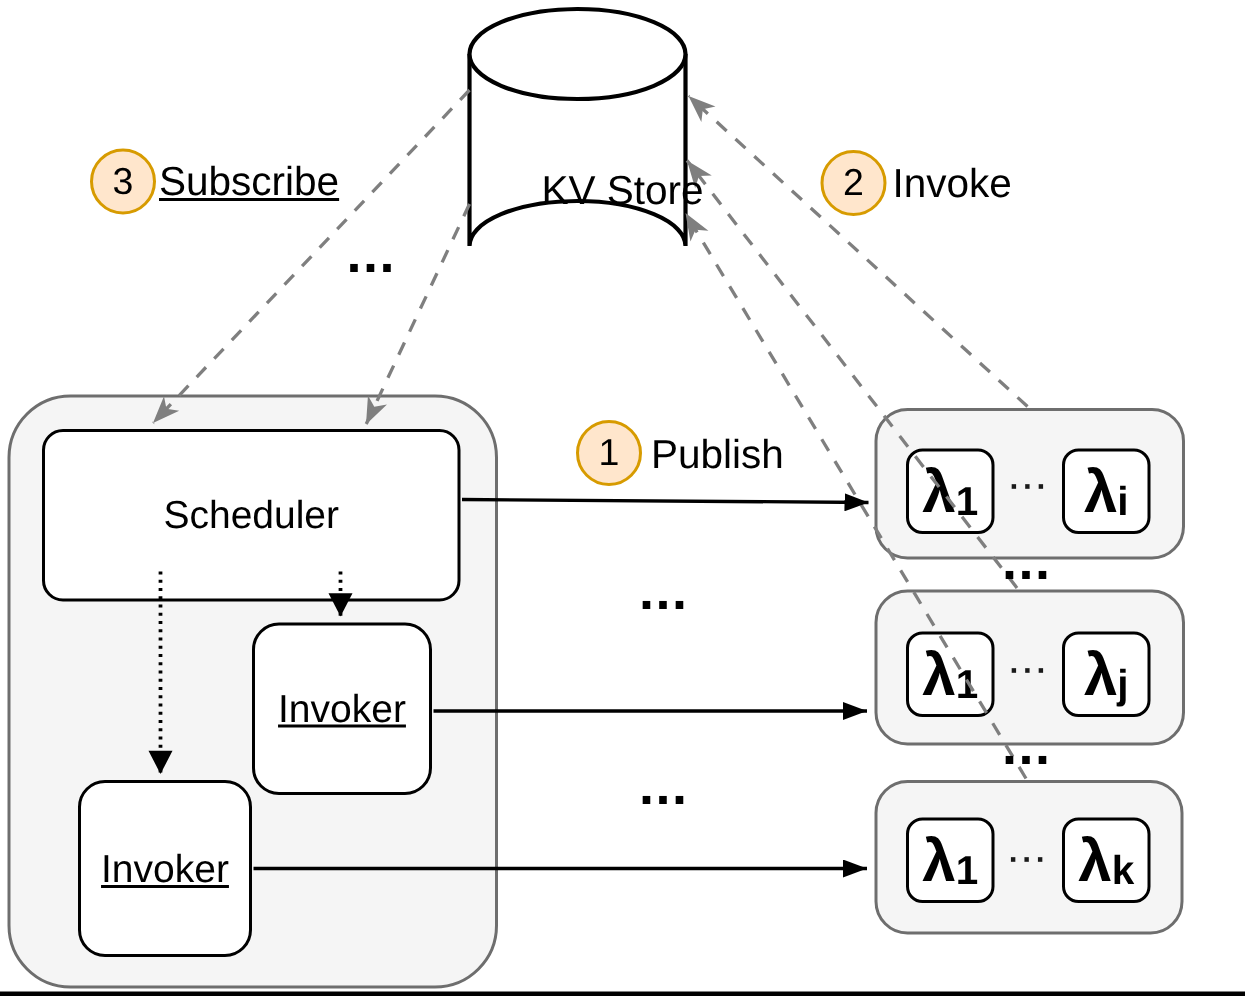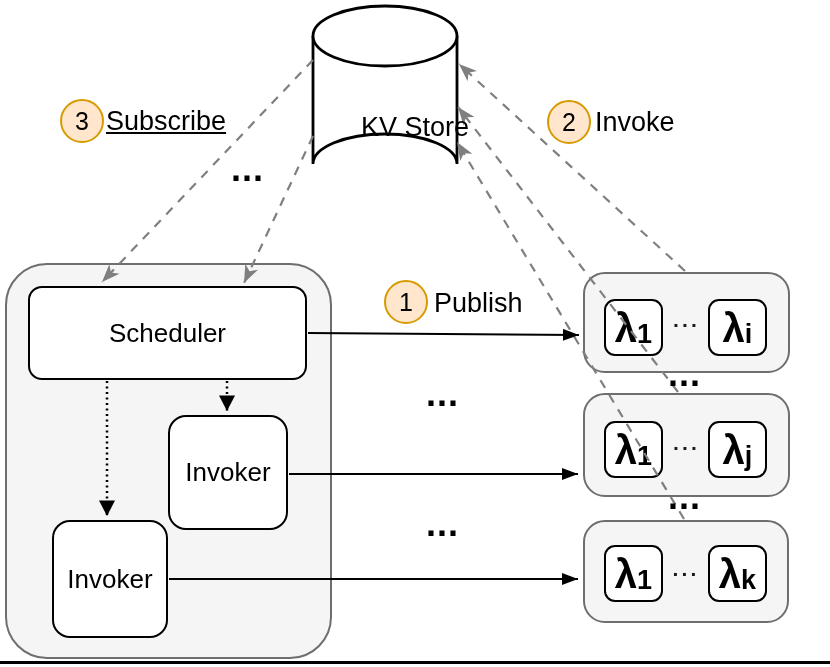--- a/index.html
+++ b/index.html
@@ -16,21 +16,21 @@
   .container-left{border-radius:42px;z-index:1;}
   .pool{border-radius:22px;z-index:1;}
 
   
   .node{
     position:absolute;background:#ffffff;border:2.5px solid #000;box-sizing:border-box;
     display:flex;align-items:center;justify-content:center;
     font-size:26px;z-index:2;
   }
   .sched{border-radius:14px;}
-  .invk{border-radius:18px;}
+  .invk{border-radius:18px;text-decoration:underline;}
 
   .lam-box{
     position:absolute;width:59px;height:57px;background:#fff;border:2.5px solid #000;
     border-radius:11px;box-sizing:border-box;display:flex;align-items:center;justify-content:center;
   }
   .lam-sym{font-size:40px;font-weight:700;line-height:1;}
   .lam-sub{font-size:27px;font-weight:700;line-height:1;position:relative;top:7px;left:0px;}
   .pool-sep{
     position:absolute;left:0;right:0;top:53%;transform:translateY(-50%);
     text-align:center;font-size:21px;font-weight:700;letter-spacing:2px;color:#1a1a1a;
@@ -87,21 +87,21 @@
       <span class="lam-sym">λ</span>
         <span class="lam-sub">1</span>
     </div>
     <span class="pool-sep">···</span>
     <div class="lam-box" style="left:123px;top:23px;">
       <span class="lam-sym">λ</span>
         <span class="lam-sub">k</span>
     </div>
   </div>
 
-  <div class="node sched" style="left:28px;top:286px;width:279px;height:94px;">
+  <div class="node sched" style="left:28px;top:286px;width:279px;height:115px;">
     <span>Scheduler</span>
   </div>
   <div class="node invk" style="left:168px;top:415px;width:120px;height:115px;">
     <span>Invoker</span>
   </div>
   <div class="node invk" style="left:52px;top:520px;width:116px;height:118px;">
     <span>Invoker</span>
   </div>
 
   <svg class="wires" width="830" height="667" viewBox="0 0 830 667">

